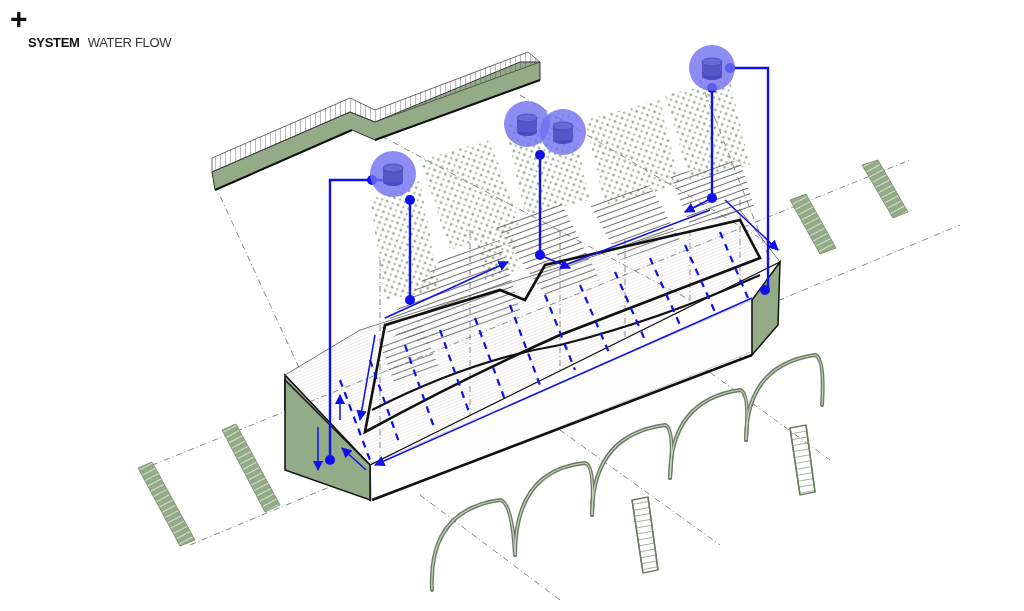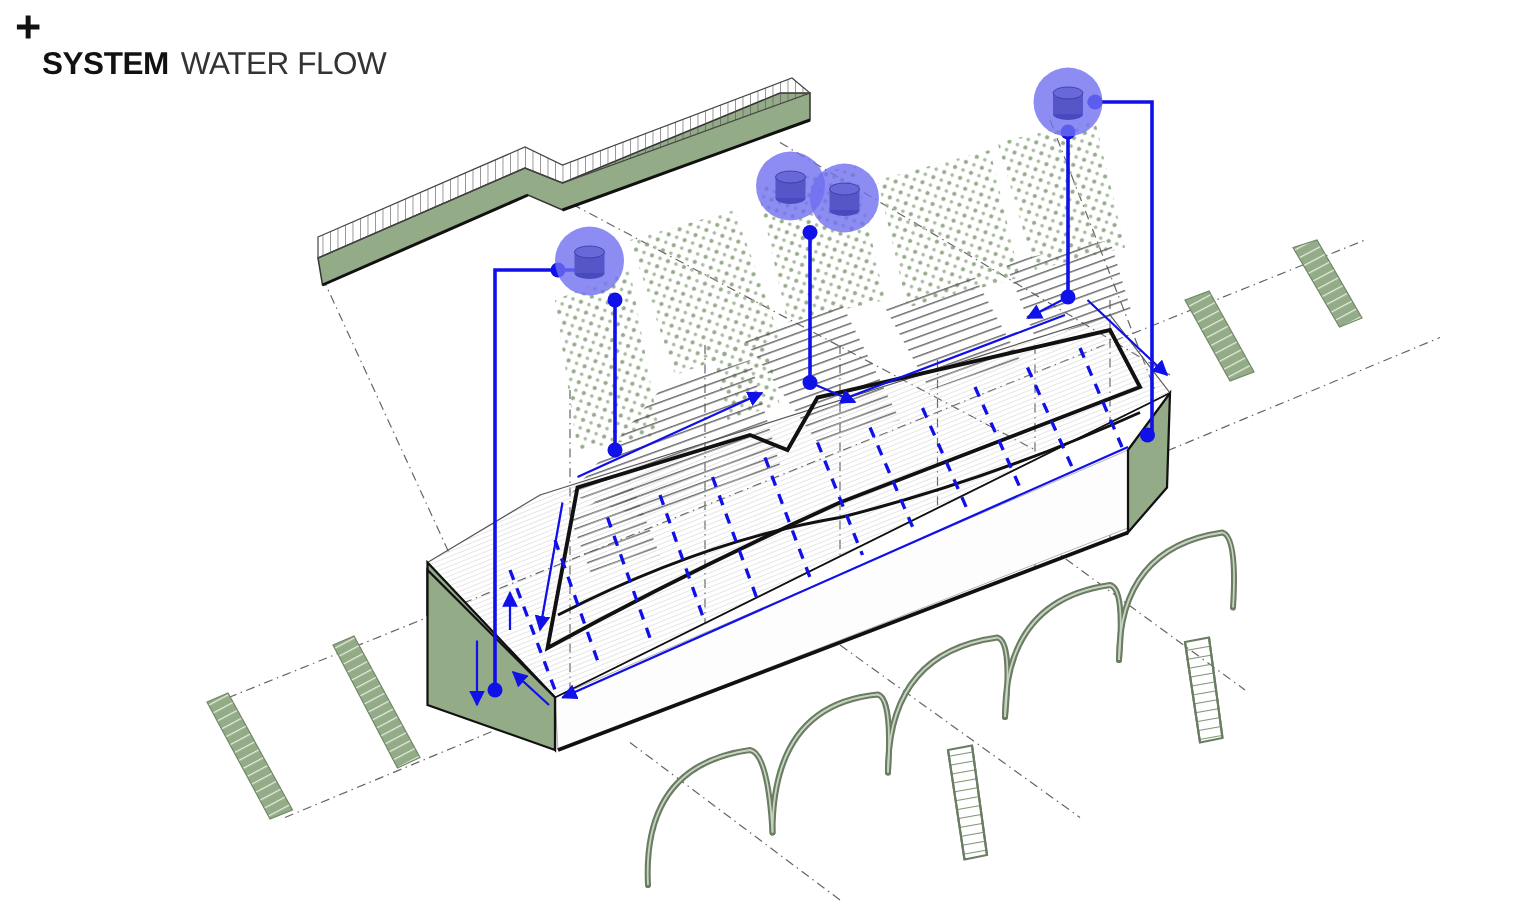--- a/index.html
+++ b/index.html
@@ -1,19 +1,19 @@
 <!DOCTYPE html>
 <html><head>
 <meta charset="utf-8">
 <style>
   html, body { margin: 0; padding: 0; background: #ffffff; }
   body { width: 1024px; height: 611px; position: relative; overflow: hidden; font-family: "Liberation Sans", sans-serif; }
   .header { position: absolute; left: 10px; top: 8px; }
   .plus { position: absolute; left: 0; top: -4px; font-size: 30px; font-weight: 700; color: #111; line-height: 30px; }
-  .title { position: absolute; left: 18px; top: 24px; white-space: nowrap; font-size: 21px; line-height: 22px; }
+  .title { position: absolute; left: 18px; top: 24px; white-space: nowrap; font-size: 13px; line-height: 22px; }
   .title .bold { font-weight: 700; color: #111; letter-spacing: -0.3px; }
   .title .light { font-weight: 400; color: #333; margin-left: 8px; letter-spacing: -0.3px; }
   svg.diagram { position: absolute; left: 0; top: 0; }
 </style>
 </head>
 <body>
 
 <div class="header">
   <span class="plus">+</span>
   <div class="title">

